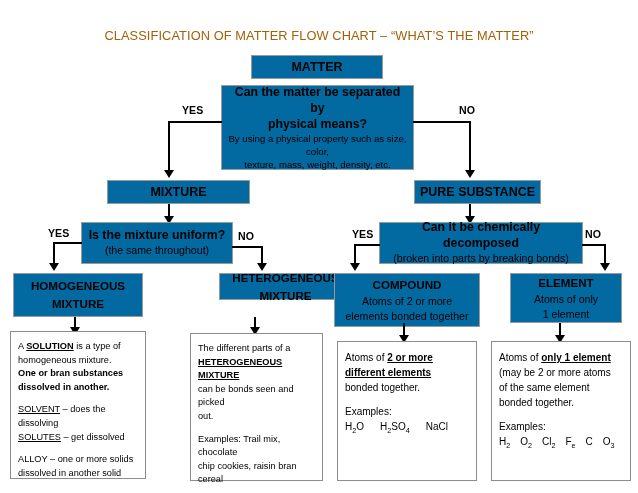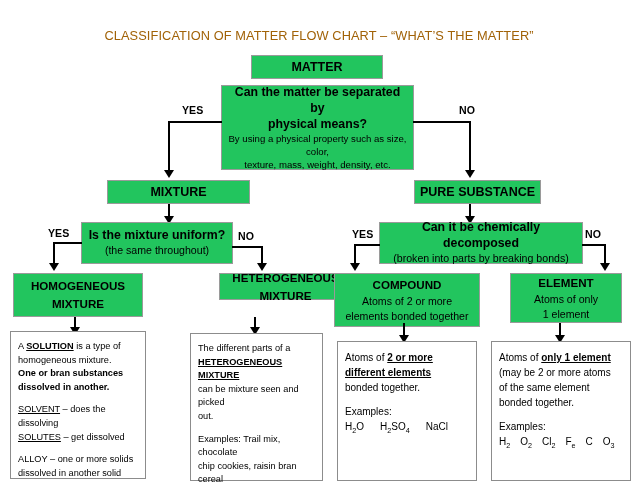--- a/index.html
+++ b/index.html
@@ -23,21 +23,21 @@
   .title {
     top: 28px; left: 0; width: 638px;
     text-align: center;
     font-size: 12.8px;
     letter-spacing: 0.1px;
     color: #a16207;
   }
 
   .box {
     border: 1px solid #9a9a9a;
-    background: #22c55e;
+    background: #0369a1;
     display: flex;
     flex-direction: column;
     align-items: center;
     justify-content: center;
     text-align: center;
   }
 
   .hdr-bold { font-weight: bold; font-size: 12.5px; }
   .q-bold { font-weight: bold; font-size: 12.3px; line-height: 16px; }
   .q-sub { font-size: 9.6px; line-height: 13px; }
@@ -192,21 +192,21 @@
     <p><span class="u">SOLVENT</span><span> – does the dissolving</span></p>
     <p><span class="u">SOLUTES</span><span> – get dissolved</span></p>
     <div class="gap"></div>
     <p>ALLOY – one or more solids</p>
     <p>dissolved in another solid</p>
   </div>
 
   <div class="abs desc" style="left:190px; top:333px; width:133px; height:148px;">
     <p>The different parts of a</p>
     <p class="ub">HETEROGENEOUS MIXTURE</p>
-    <p>can be mixture seen and picked</p>
+    <p>can be bonds seen and picked</p>
     <p>out.</p>
     <div class="gap"></div>
     <p>Examples: Trail mix, chocolate</p>
     <p>chip cookies, raisin bran cereal</p>
     <div class="gap"></div>
 
   </div>
 
   <div class="abs desc" style="left:337px; top:341px; width:140px; height:140px; font-size:10px; line-height:15px;">
     <p><span>Atoms of </span><span class="ub">2 or more</span></p>

